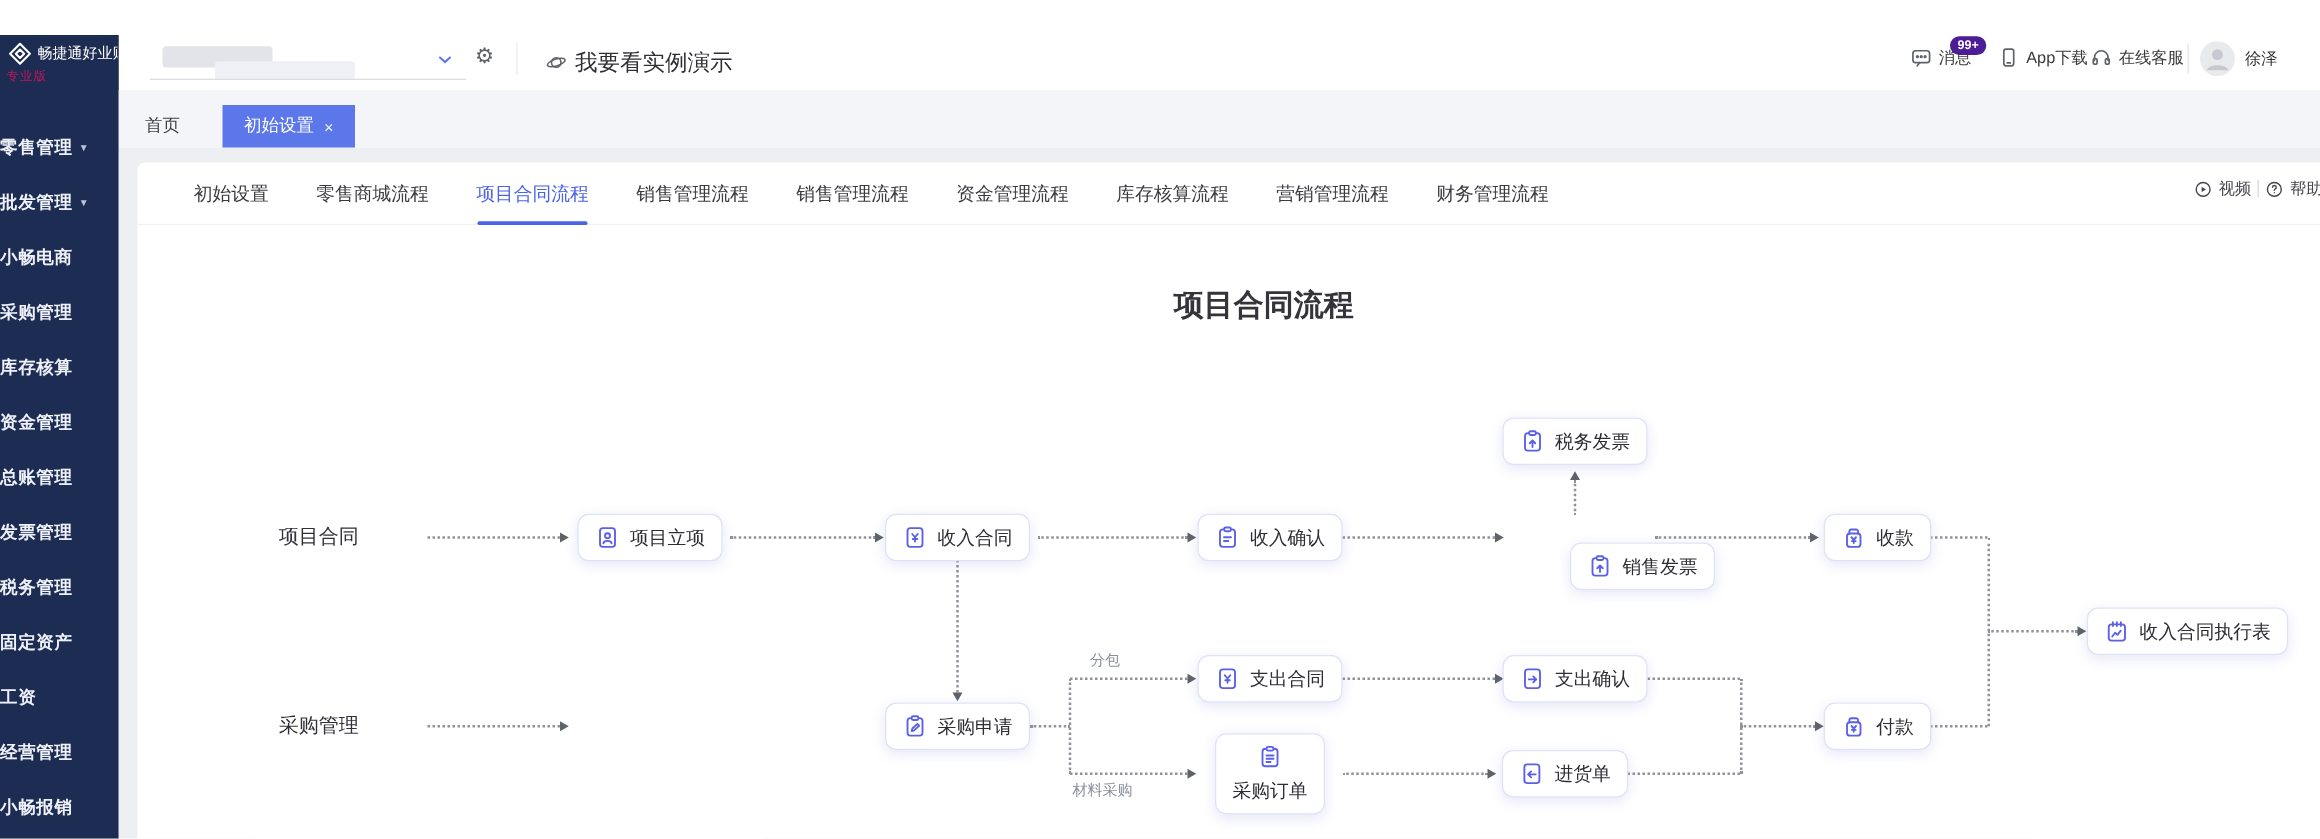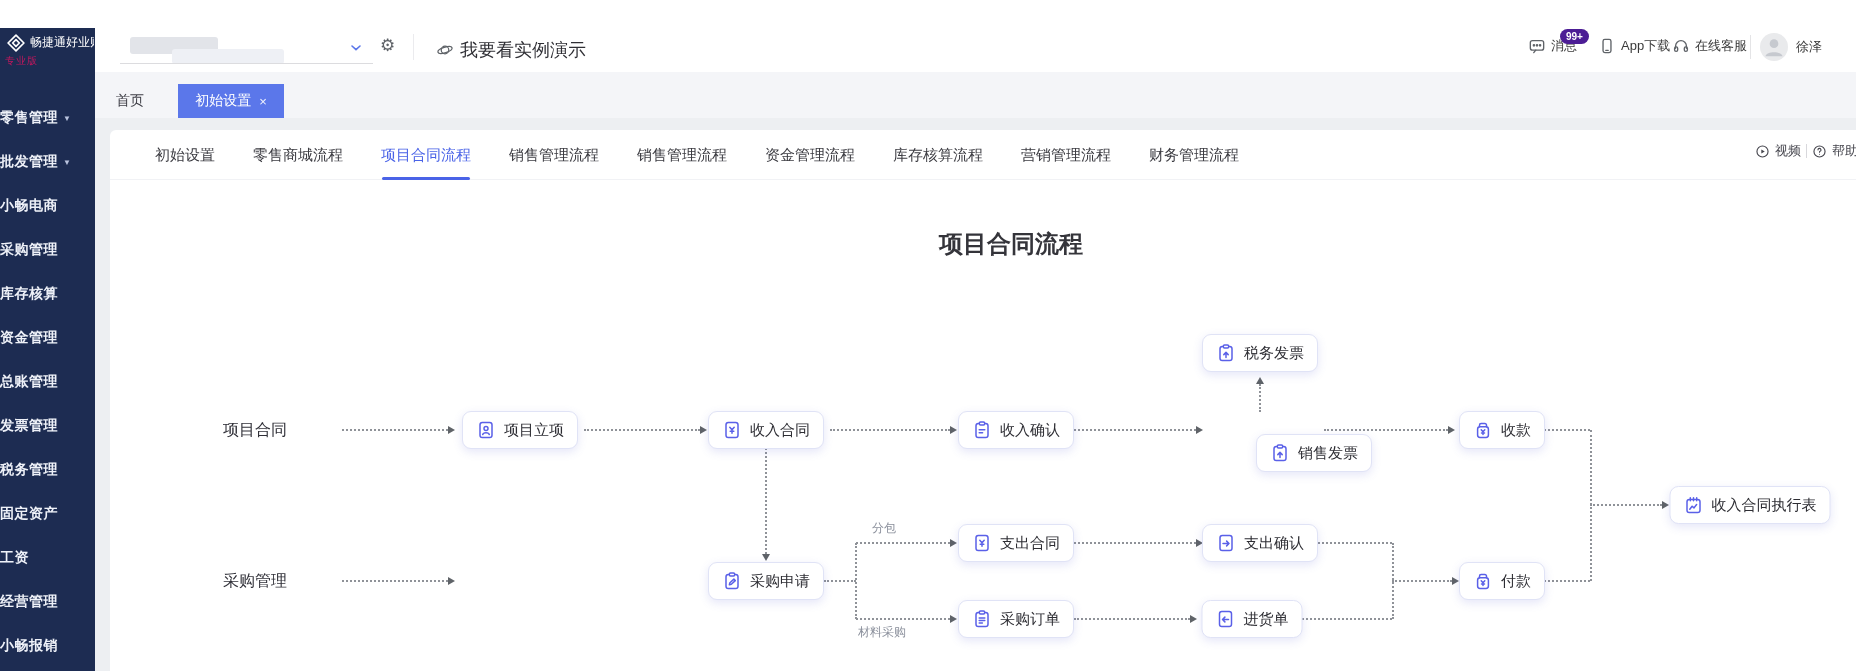--- a/index.html
+++ b/index.html
@@ -346,21 +346,21 @@
     </div>
     <div class="fnode" style="left: 1260px; top: 543px; font-family: Liberation Mono, monospace;">
       <span class="icn">
         <svg width="20" height="20" viewBox="0 0 20 20" fill="none" stroke="#5a60e8" stroke-width="1.5" stroke-linecap="round" stroke-linejoin="round">
           <rect x="4" y="2.5" width="12" height="15" rx="2.3"></rect>
           <path d="M7 10.5h6M10.6 8.1L13 10.5l-2.4 2.4"></path>
         </svg>
       </span>
       <span>支出确认</span>
     </div>
-    <div class="fnode" style="left: 1016px; top: 619px;">
+    <div class="fnode" style="left: 1016px; top: 619px; flex-direction: column;">
       <span class="icn">
         <svg width="20" height="20" viewBox="0 0 20 20" fill="none" stroke="#5a60e8" stroke-width="1.5" stroke-linecap="round" stroke-linejoin="round">
           <rect x="4" y="3.5" width="12" height="14" rx="2.3"></rect>
           <rect x="7.3" y="2" width="5.4" height="3" rx="1.2" fill="#fff"></rect>
           <path d="M7.2 8.9h5.6M7.2 11.5h5.6M7.2 14.1h3.2"></path>
         </svg>
       </span>
       <span>采购订单</span>
     </div>
     <div class="fnode" style="left: 1252px; top: 619px;">

